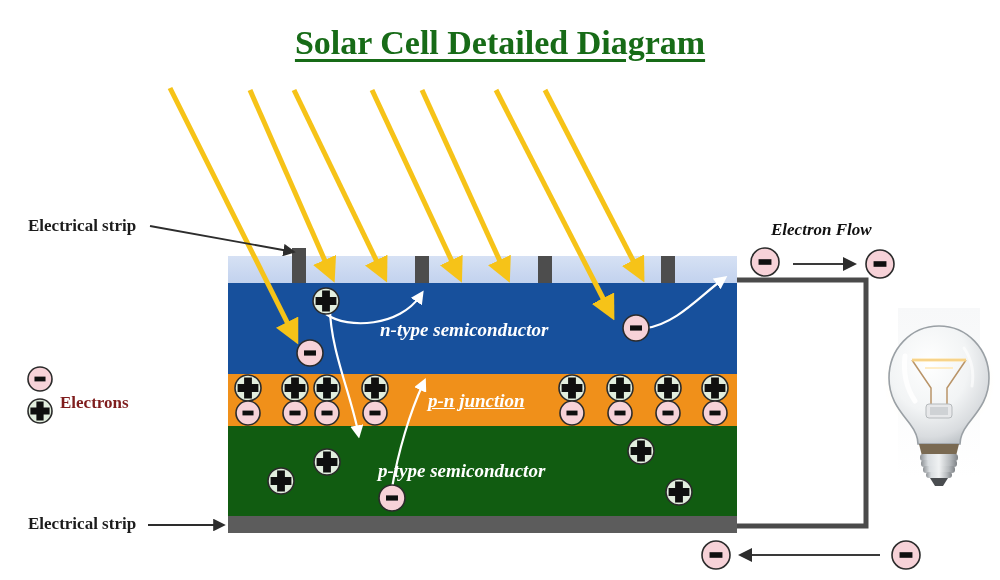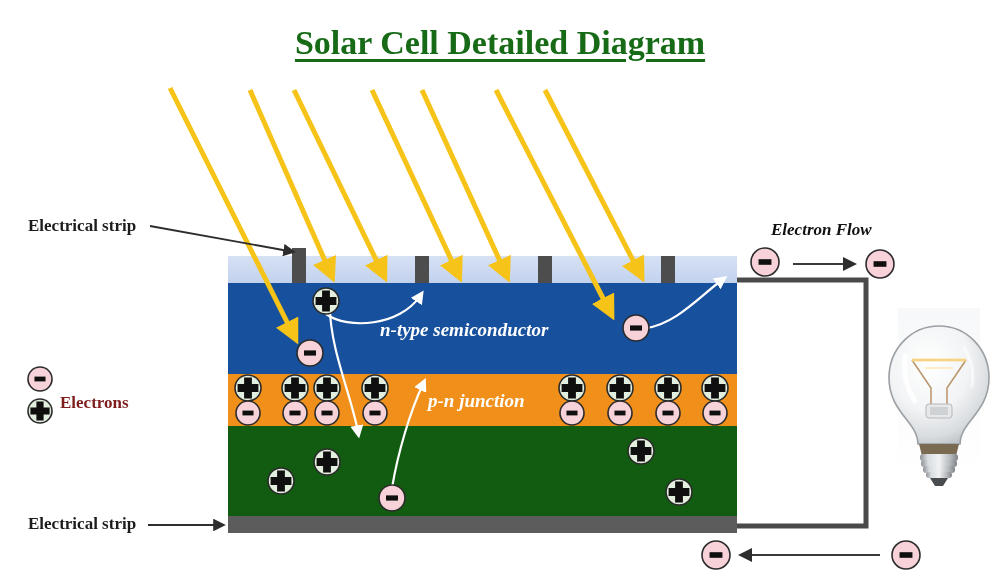--- a/index.html
+++ b/index.html
@@ -25,21 +25,21 @@
   #lbl-estrip-top{left:28px;top:208px;font-size:17px;color:#1c1c1c;}
   #lbl-glass{left:28px;top:253px;font-size:17px;color:#4d84d6;}
   #lbl-estrip-bot{left:28px;top:506px;font-size:17px;color:#1c1c1c;}
   #lbl-eflow{left:771px;top:212px;font-size:17px;color:#111;font-style:italic;text-align:right;}
 
   #lgd-electrons{left:60px;top:365px;font-size:17px;color:#7f1d1d;margin-top:20px;}
   #lgd-holes{left:60px;top:396px;font-size:17px;color:#1c1c1c;}
 
   .lyr-lbl{position:absolute;color:#ffffff;font-weight:bold;font-style:italic;white-space:pre;}
   #lbl-ntype{left:380px;top:311px;font-size:19px;}
-  #lbl-pn{left:428px;top:382px;font-size:19px;}
+  #lbl-pn{left:428px;top:382px;font-size:19px;text-decoration:underline;}
   #lbl-ptype{left:378px;top:452px;font-size:19px;}
 </style>
 </head>
 <body>
 
 <div id="stage">
 
   <svg id="art" width="1000" height="580" viewBox="0 0 1000 580">
     <defs>
       <marker id="mk-gold" markerWidth="5" markerHeight="5" refX="2.2" refY="2.5" orient="auto" markerUnits="strokeWidth">
@@ -291,13 +291,14 @@
   <div class="lbl" id="title">Solar Cell Detailed Diagram</div>
 
   <div class="lbl" id="lbl-estrip-top">Electrical strip</div>
   <div class="lbl" id="lbl-estrip-bot">Electrical strip</div>
   <div class="lbl" id="lbl-eflow">Electron Flow</div>
 
   <div class="lbl" id="lgd-electrons">Electrons</div>
 
   <div class="lyr-lbl" id="lbl-ntype">n-type semiconductor</div>
   <div class="lyr-lbl" id="lbl-pn">p-n junction</div>
+  <div class="lyr-lbl" id="lbl-ptype">p-type semiconductor</div>
 </div>
 
 </body></html>

